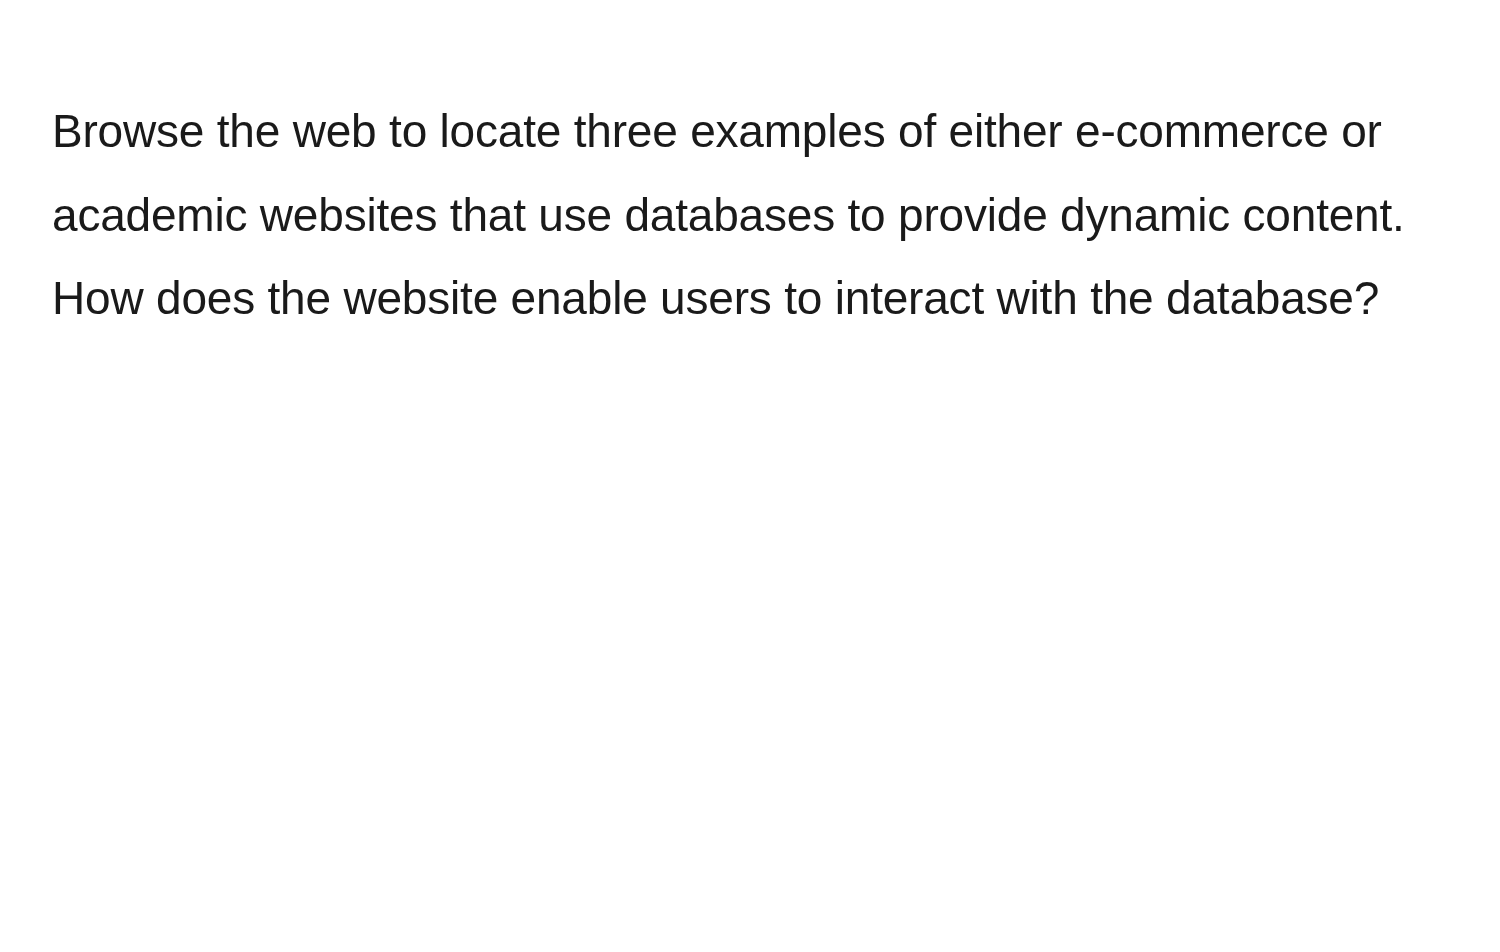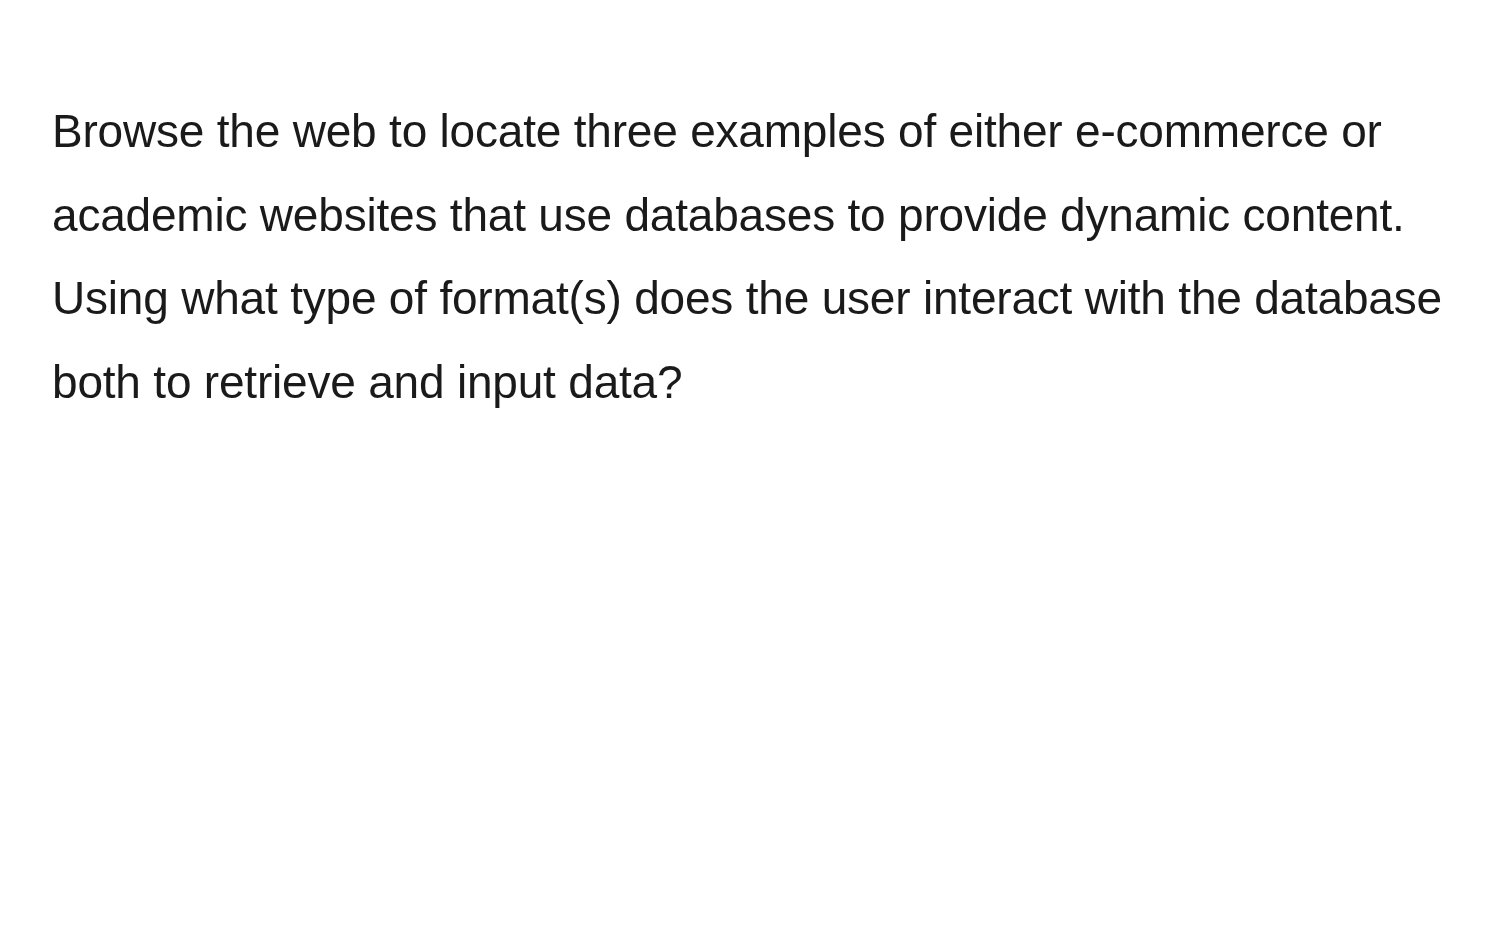--- a/index.html
+++ b/index.html
@@ -23,14 +23,14 @@
     font-weight: 400;
     letter-spacing: -0.2px;
     color: #1a1a1a;
   }
 </style>
 </head>
 <body>
 
 <div class="page">
   <div class="para">Browse the web to locate three examples of either e-commerce or academic websites that use databases to provide dynamic content.</div>
-  <div class="para">Using what type of format(s) does the user interact with the database both to retrieve and input data?</div>
+  <div class="para">How does the website enable users to interact with the database?</div>
 </div>
 
 </body></html>

